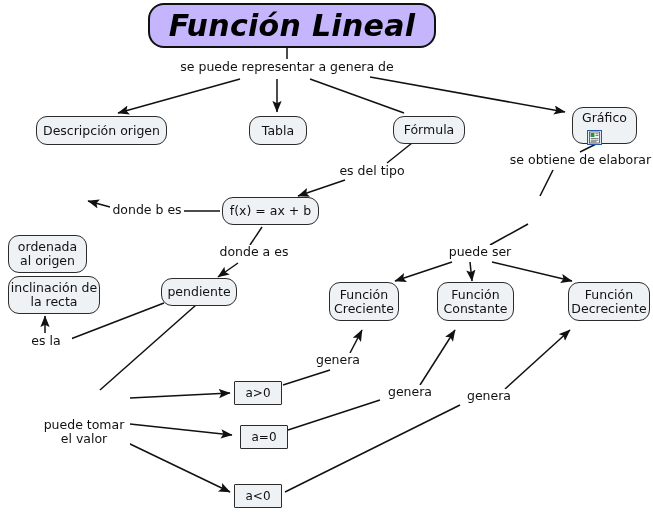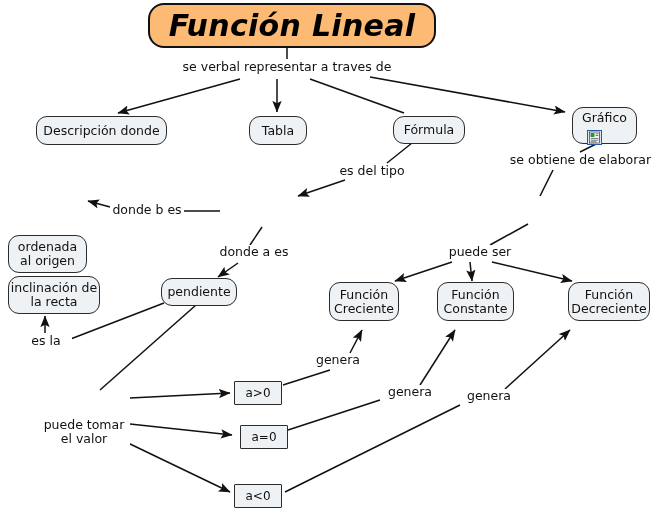--- a/index.html
+++ b/index.html
@@ -21,21 +21,21 @@
     text-align:center;
     color:#111111;
     font-size:12.5px;
     line-height:14px;
     white-space:pre-line;
     z-index:3;
   }
   .node.small{font-size:12px;border-radius:1px;}
   .title-node{
     position:absolute;
-    background:#fdba74;
+    background:#c4b5fd;
     border:2.2px solid #111111;
     border-radius:16px;
     display:flex;align-items:center;justify-content:center;
     font-style:italic;font-weight:bold;
     font-size:30px;
     color:#000000;
     letter-spacing:0.3px;
     z-index:4;
   }
   .link-label{
@@ -108,21 +108,21 @@
       <line x1="288" y1="430" x2="380" y2="400"></line>
       <line x1="420" y1="385" x2="455" y2="330" marker-end="url(#ah)"></line>
 
       <line x1="285" y1="492" x2="460" y2="405"></line>
       <line x1="505" y1="389" x2="570" y2="330" marker-end="url(#ah)"></line>
     </g>
   </svg>
 
   <div class="title-node" style="left:148px;top:3px;width:284px;height:41px;">Función Lineal</div>
 
-  <div class="node" style="left:36px;top:116px;width:131px;height:29px;">Descripción donde</div>
+  <div class="node" style="left:36px;top:116px;width:131px;height:29px;">Descripción origen</div>
 
   <div class="node" style="left:249px;top:116px;width:58px;height:29px;">Tabla</div>
 
   <div class="node" style="left:393px;top:116px;width:72px;height:28px;">Fórmula</div>
 
   <div class="node" style="left:572px;top:107px;width:65px;height:37px;padding-bottom:16px;">Gráfico</div>
 
   <span class="res-icon" style="left:587px;top:130px;">
     <svg width="15" height="15" viewBox="0 0 15 15">
       <rect x="0.5" y="0.5" width="14" height="14" fill="#dfe9f5" stroke="#2b57a8" stroke-width="1"></rect>
@@ -132,20 +132,21 @@
       <line x1="8.5" y1="5.6" x2="11.5" y2="5.6" stroke="#333" stroke-width="0.7"></line>
       <line x1="3.7" y1="8.4" x2="11.5" y2="8.4" stroke="#333" stroke-width="0.7"></line>
       <line x1="3.7" y1="10.2" x2="11.5" y2="10.2" stroke="#333" stroke-width="0.7"></line>
       <line x1="3.7" y1="11.8" x2="9.5" y2="11.8" stroke="#333" stroke-width="0.7"></line>
     </svg>
   </span>
 
   <div class="node" style="left:8px;top:199px;width:79px;height:38px;margin-top:36px;">ordenada
 al origen</div>
 
+  <div class="node" style="left:222px;top:197px;width:97px;height:28px;">f(x) = ax + b</div>
 
 
   <div class="node" style="left:161px;top:278px;width:76px;height:28px;">pendiente</div>
 
   <div class="node" style="left:8px;top:276px;width:92px;height:38px;">inclinación de
 la recta</div>
 
   <div class="node" style="left:329px;top:282px;width:70px;height:39px;">Función
 Creciente</div>
 
@@ -154,21 +155,21 @@
 
   <div class="node" style="left:568px;top:282px;width:82px;height:39px;">Función
 Decreciente</div>
 
   <div class="node small" style="left:234px;top:381px;width:48px;height:24px;">a&gt;0</div>
 
   <div class="node small" style="left:240px;top:425px;width:48px;height:24px;">a=0</div>
 
   <div class="node small" style="left:234px;top:484px;width:48px;height:24px;">a&lt;0</div>
 
-  <div class="link-label" style="left:176px;top:60px;width:220px;">se verbal representar a traves de</div>
+  <div class="link-label" style="left:176px;top:60px;width:220px;">se puede representar a genera de</div>
 
   <div class="link-label" style="left:506px;top:153px;width:147px;">se obtiene de elaborar</div>
 
   <div class="link-label" style="left:336px;top:164px;width:70px;">es del tipo</div>
 
   <div class="link-label" style="left:110px;top:203px;width:72px;">donde b es</div>
 
   <div class="link-label" style="left:215px;top:245px;width:76px;">donde a es</div>
 
   <div class="link-label" style="left:446px;top:245px;width:66px;">puede ser</div>

